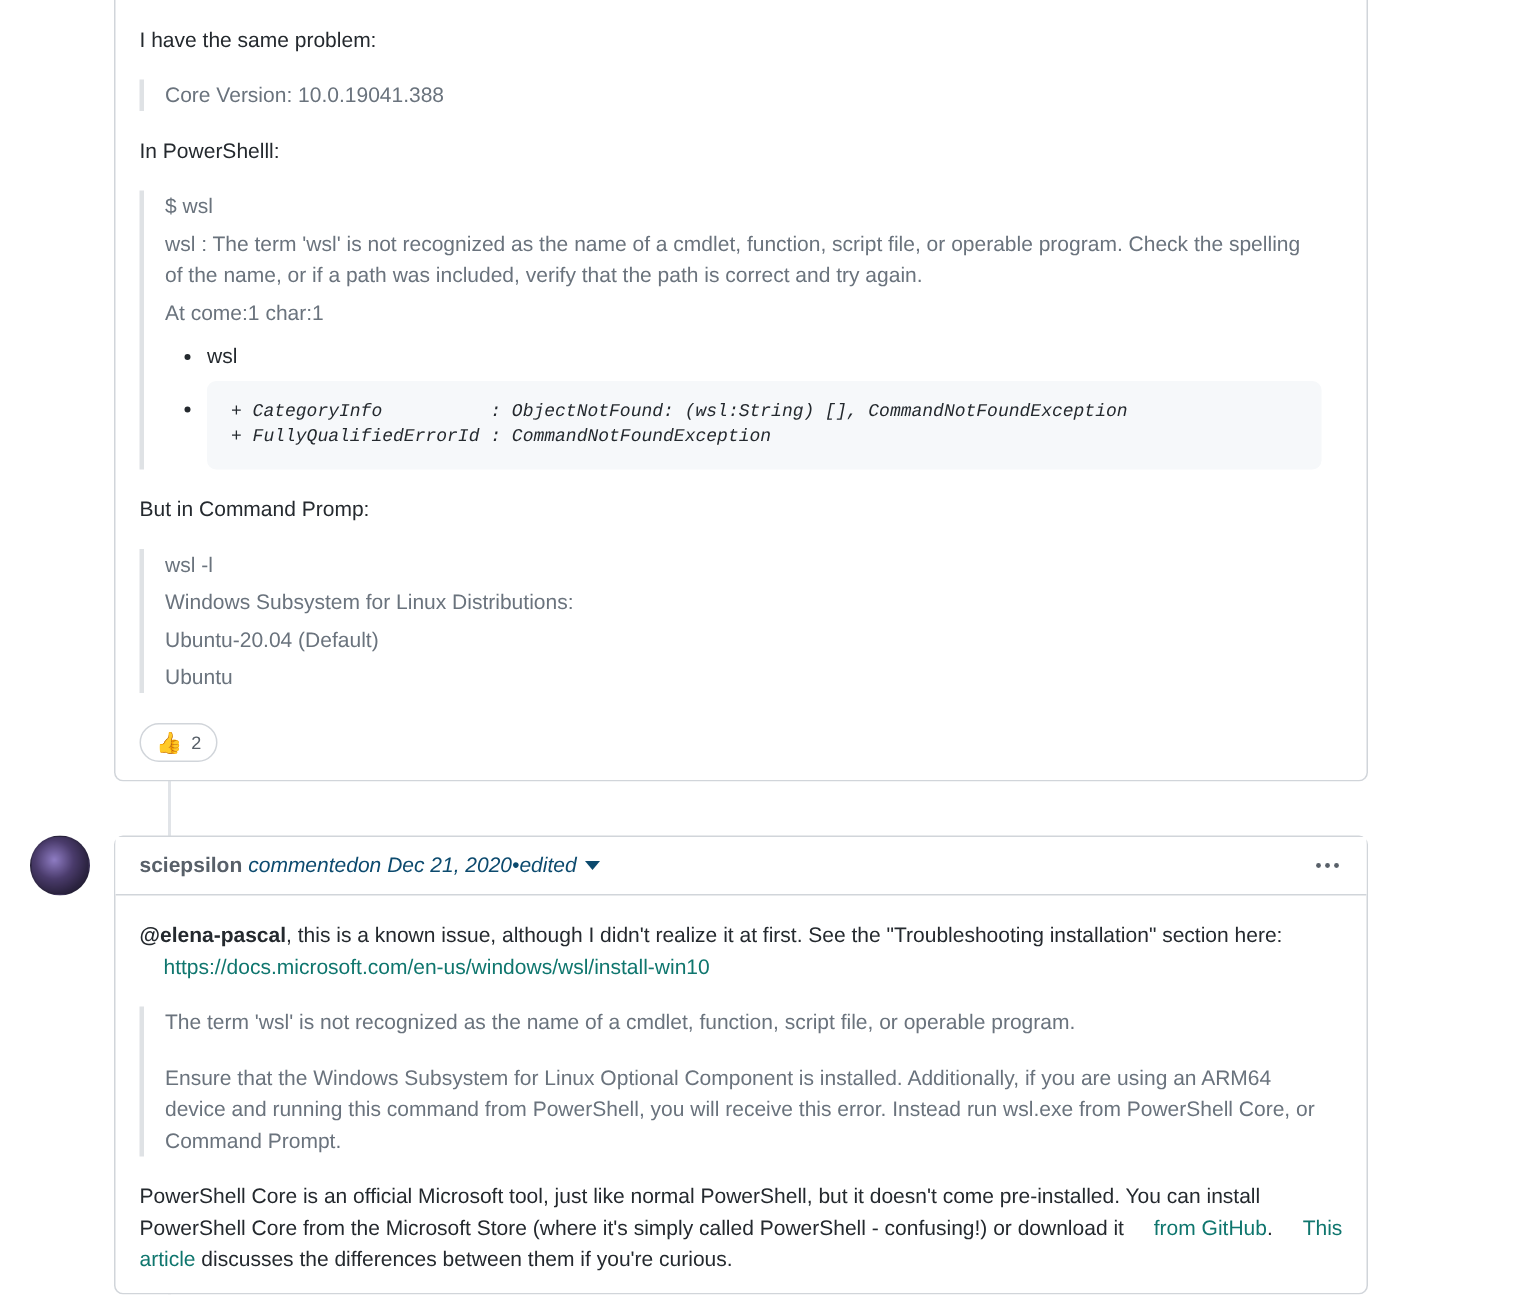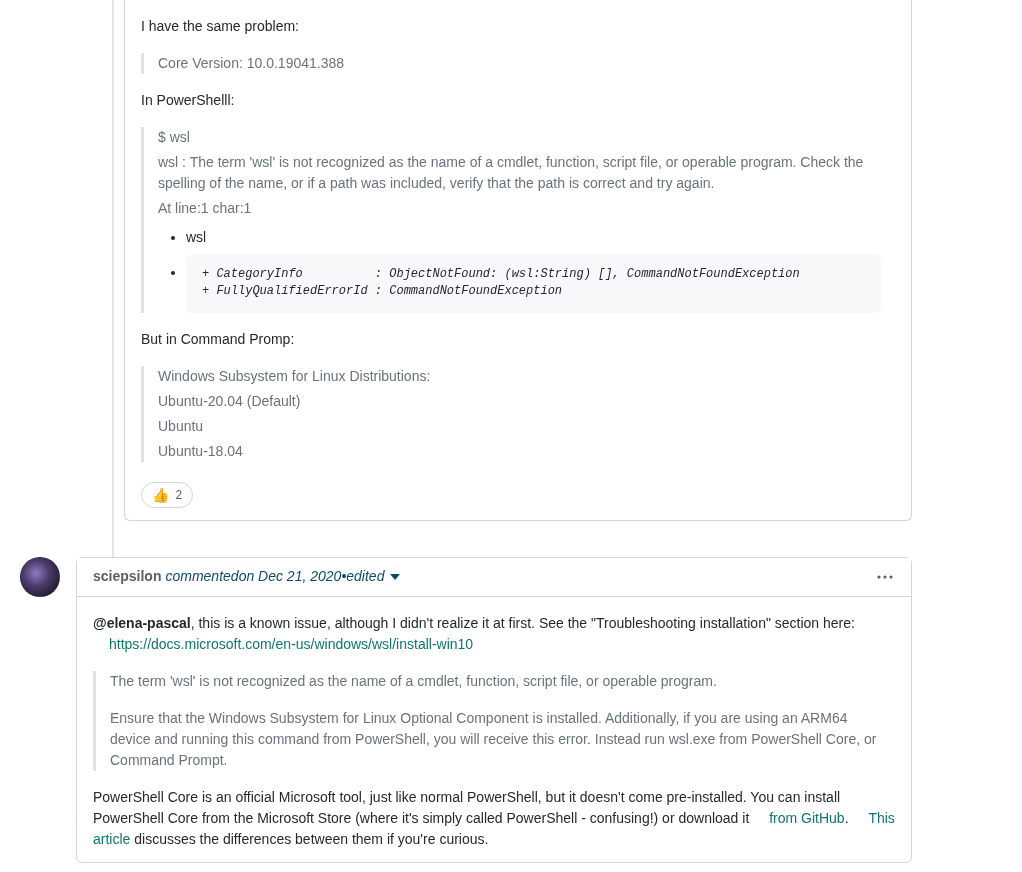--- a/index.html
+++ b/index.html
@@ -49,21 +49,20 @@
   .comment-box {
     border: 1px solid #d1d5da;
     border-radius: 6px;
     background: #ffffff;
     position: relative;
   }
   .comment-box.top-cut {
     border-top-left-radius: 0;
     border-top-right-radius: 0;
     border-top: none;
-    margin-left: 48px;
   }
   .comment-header {
     display: flex;
     align-items: center;
     padding: 8px 16px;
     color: #586069;
     background: #ffffff;
     border-bottom: 1px solid #d1d5da;
   }
   .comment-header .author {
@@ -167,37 +166,37 @@
 
           <blockquote class="bq">
             <div class="bq-line">Core Version: 10.0.19041.388</div>
           </blockquote>
 
           <p class="p">In PowerShelll:</p>
 
           <blockquote class="bq">
             <div class="bq-line">$ wsl</div>
             <div class="bq-line">wsl : The term 'wsl' is not recognized as the name of a cmdlet, function, script file, or operable program. Check the spelling of the name, or if a path was included, verify that the path is correct and try again.</div>
-            <div class="bq-line">At line:1 char:1</div>
+            <div class="bq-line">At come:1 char:1</div>
             <ul>
               <li><span>wsl</span></li>
               <li>
                 <pre class="codeblock">+ CategoryInfo          : ObjectNotFound: (wsl:String) [], CommandNotFoundException
 + FullyQualifiedErrorId : CommandNotFoundException</pre>
               </li>
             </ul>
           </blockquote>
 
           <p class="p">But in Command Promp:</p>
 
           <blockquote class="bq" style="margin-bottom:0;">
+            <div class="bq-line">wsl -l</div>
             <div class="bq-line">Windows Subsystem for Linux Distributions:</div>
             <div class="bq-line">Ubuntu-20.04 (Default)</div>
             <div class="bq-line">Ubuntu</div>
-            <div class="bq-line">Ubuntu-18.04</div>
           </blockquote>
 
         </div>
         <div class="reactions">
           <button class="reaction-btn">
             <span class="emoji">👍</span>
             <span>2</span>
           </button>
         </div>
       </div>

